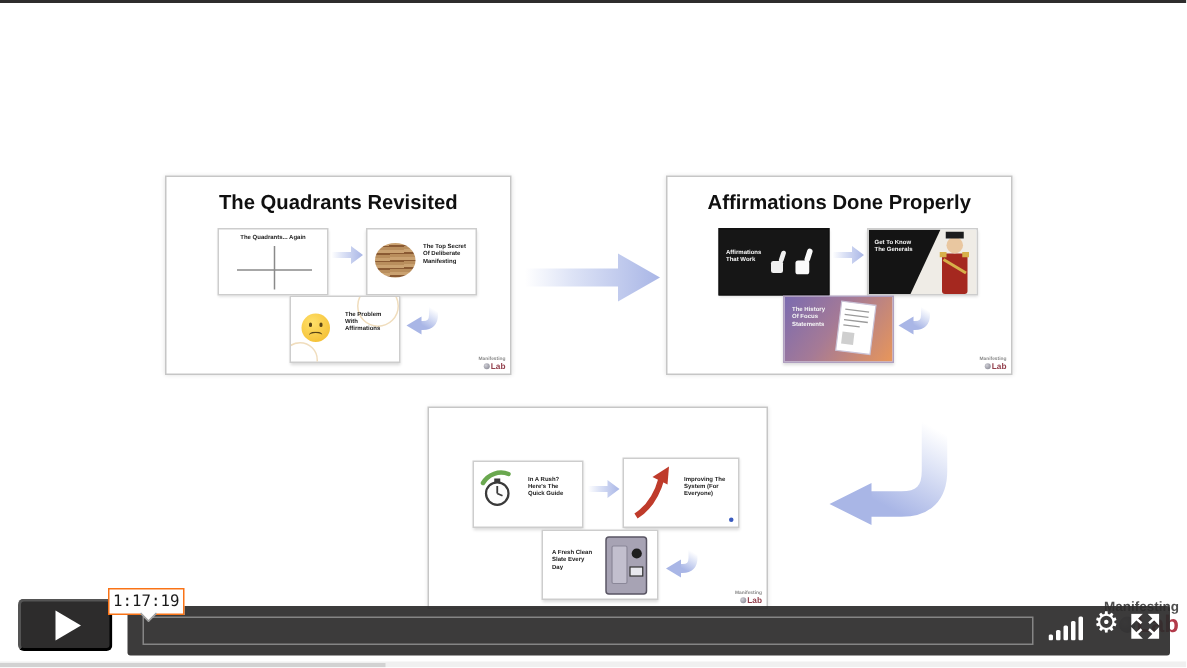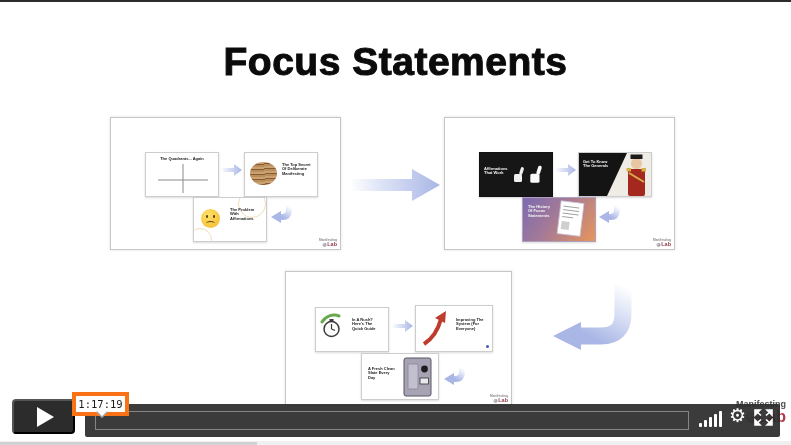--- a/index.html
+++ b/index.html
@@ -43,21 +43,21 @@
   .wm .dotc{width:11px;height:11px;vertical-align:-1px;}
   
   .playbtn{position:absolute;left:12px;top:399px;width:63px;height:35px;background:#2d2c2c;border-radius:4px;
            z-index:5;cursor:pointer;display:flex;align-items:center;justify-content:center;}
   .playtri{width:0;height:0;border-left:17px solid #fff;border-top:10px solid transparent;
            border-bottom:10px solid transparent;margin-left:4px;}
   .cbar{position:absolute;left:85px;top:404px;width:695px;height:33px;background:rgba(45,44,44,.93);
         border-radius:2px;z-index:5;}
   .track{position:absolute;left:10px;top:7px;width:592px;height:17px;border:1px solid #858585;cursor:pointer;}
   .tooltip{position:absolute;left:72px;top:392px;width:49px;height:16px;background:#fefefe;
-           border:4px solid #f97316;z-index:7;display:flex;align-items:center;justify-content:center;
+           border:1px solid #f97316;z-index:7;display:flex;align-items:center;justify-content:center;
            font-family:"DejaVu Sans Mono",monospace;font-size:10.5px;color:#1a1a1a;}
   .tooltip .notch{position:absolute;left:22px;bottom:-4px;width:7px;height:7px;background:#fefefe;
            border-right:1px solid #9a9a9a;border-bottom:1px solid #9a9a9a;transform:rotate(45deg);}
   .icbtn{position:absolute;z-index:6;cursor:pointer;background:none;border:none;padding:0;}
   .gear{font-size:19px;color:#fff;line-height:1;font-family:"DejaVu Sans",sans-serif;}
   .bstrip{position:absolute;left:0;right:0;bottom:0;height:4px;background:#f0f0f0;z-index:4;}
   .bstrip2{position:absolute;left:0;bottom:0;width:257px;height:3px;background:#d2d2d2;z-index:6;}
 </style>
 </head>
 <body>
@@ -74,23 +74,23 @@
       <linearGradient id="gbv" x1="0.6" y1="0" x2="0.2" y2="1">
         <stop offset="0" stop-color="#ffffff"></stop>
           <stop offset="0.4" stop-color="#dde3f6"></stop>
         <stop offset="1" stop-color="#a9b6e6"></stop>
       </linearGradient>
     </defs>
   </svg>
 
   <div class="topline"></div>
 
-  <h1 class="slide-title">Focus Statements</h1>
 
   <section class="card" style="left:110px;top:117px;width:229px;height:131px;">
+    <h2 class="card-t">The Quadrants Revisited</h2>
 
     <div class="thumb" style="left:34px;top:34px;">
       <div class="mt center">The Quadrants... Again</div>
       <svg class="abs" style="left:8px;top:8px;" width="58" height="33" viewBox="0 0 58 33">
         <line x1="4" y1="19" x2="54" y2="19" stroke="#8a8a8a" stroke-width="1"></line>
         <line x1="29" y1="3" x2="29" y2="32" stroke="#8a8a8a" stroke-width="1"></line>
       </svg>
     </div>
 
     <svg class="abs" style="left:110px;top:44px;" width="22" height="16" viewBox="0 0 22 16">
@@ -118,20 +118,21 @@
       <polygon points="12,9 12,21 2,15" fill="#a9b6e6"></polygon>
     </svg>
 
     <div class="mlogo">
       <span class="l1">Manifesting</span>
       <span class="l2"><span class="dotc"></span><span>Lab</span></span>
     </div>
   </section>
 
   <section class="card" style="left:444px;top:117px;width:229px;height:131px;">
+    <h2 class="card-t">Affirmations Done Properly</h2>
 
     <div class="thumb dark" style="left:34px;top:34px;">
       <div class="mt white" style="left:4px;top:13px;width:52px;">Affirmations That Work</div>
       <svg class="abs" style="left:32px;top:10px;" width="36" height="24" viewBox="0 0 36 24">
         <g fill="#f0f0f0">
           <rect x="2" y="11" width="8" height="8" rx="1.5"></rect>
           <rect x="8" y="4" width="3.2" height="8" rx="1.6" transform="rotate(18 9.5 8)"></rect>
         </g>
         <g fill="#fafafa" transform="translate(16,-2) scale(1.15)">
           <rect x="2" y="11" width="8" height="8" rx="1.5"></rect>

